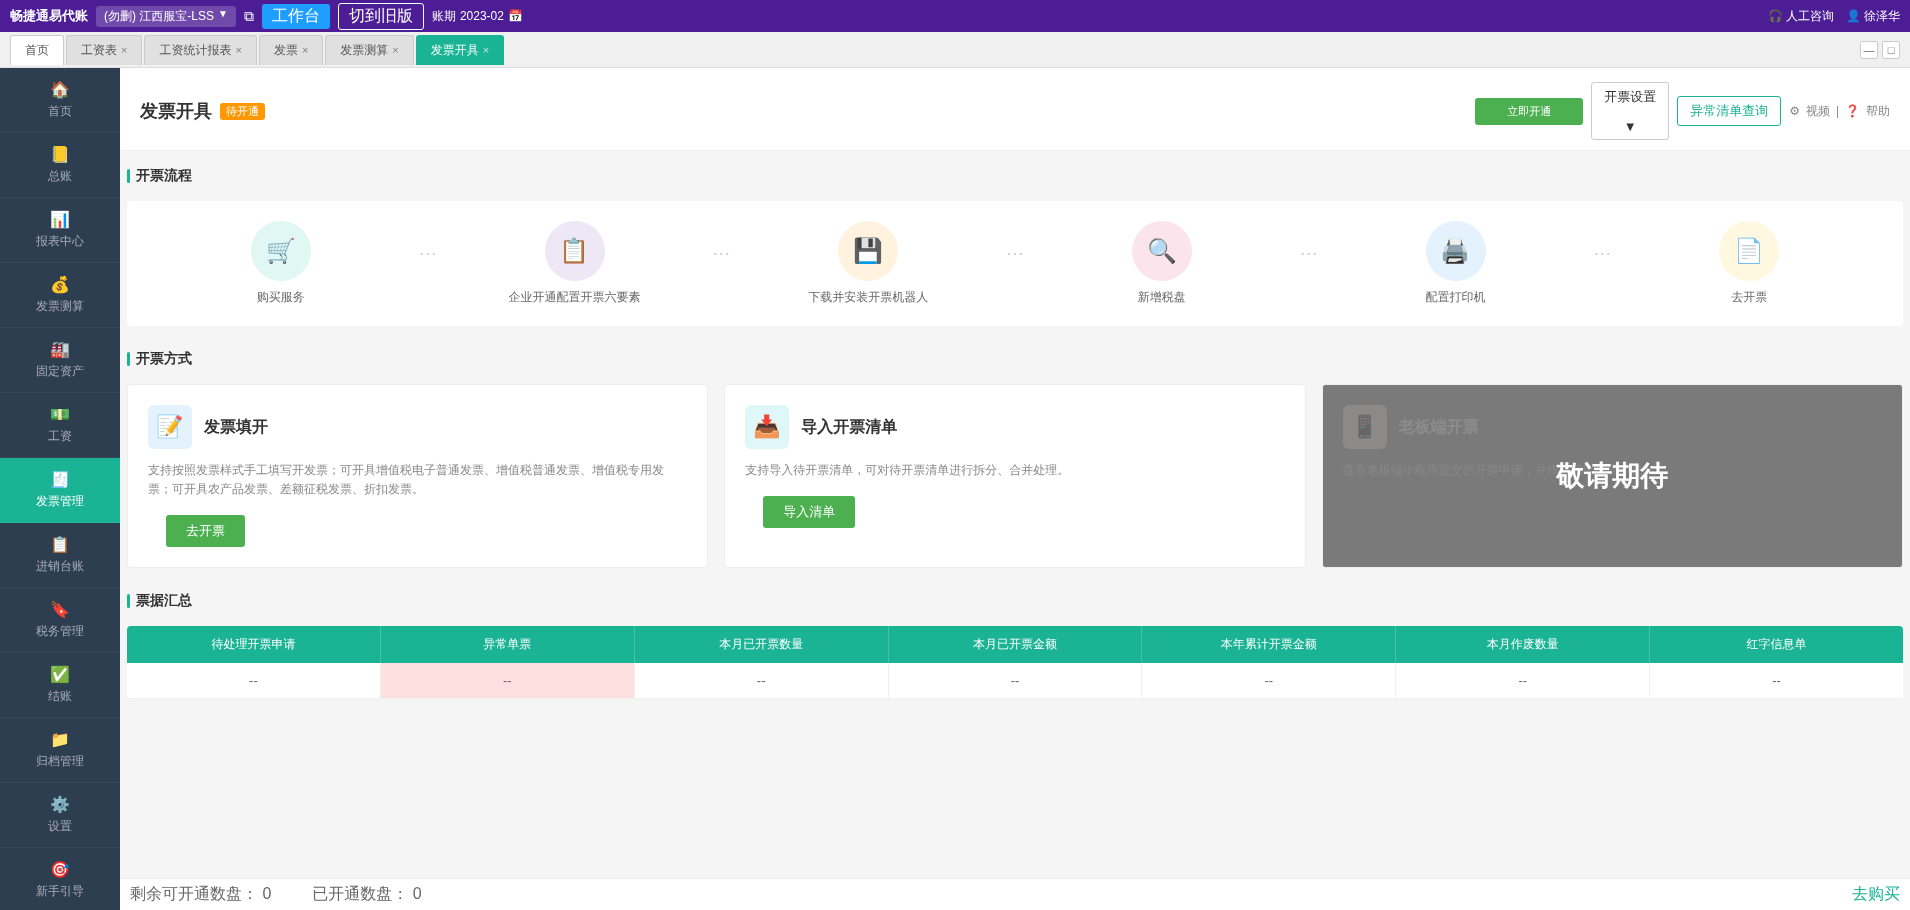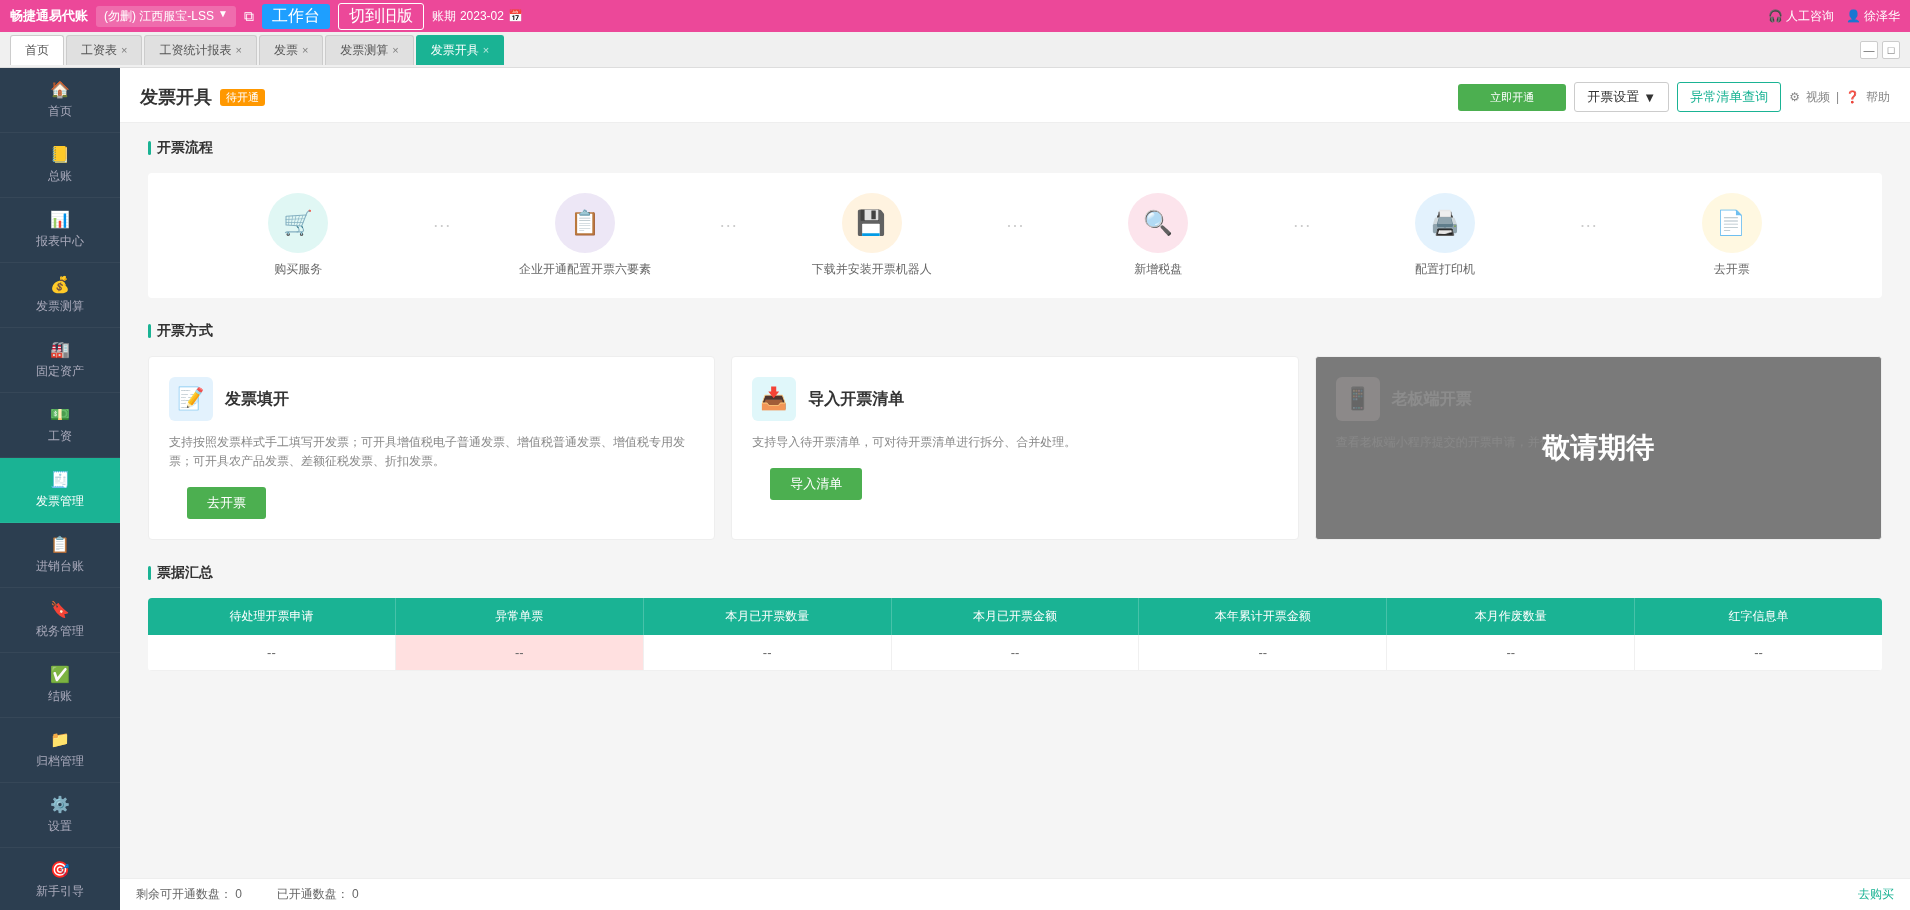--- a/index.html
+++ b/index.html
@@ -1,19 +1,19 @@
 <!DOCTYPE html>
 <html><head>
   <meta charset="utf-8">
   <style>
     * { box-sizing: border-box; margin: 0; padding: 0; }
     body { font-family: "Microsoft YaHei", "PingFang SC", sans-serif; font-size: 13px; background: #f5f5f5; display: flex; flex-direction: column; height: 910px; overflow: hidden; }
 
     
-    .top-bar { height: 32px; background: #ec4899; display: flex; align-items: center; justify-content: space-between; padding: 0 10px; flex-shrink: 0; }
+    .top-bar { height: 32px; background: #4c1d95; display: flex; align-items: center; justify-content: space-between; padding: 0 10px; flex-shrink: 0; }
     .top-bar-left { display: flex; align-items: center; gap: 8px; color: white; font-size: 13px; }
     .top-bar-logo { color: white; font-weight: bold; font-size: 13px; }
     .top-bar-company { background: rgba(255,255,255,0.2); border-radius: 3px; padding: 2px 8px; color: white; font-size: 12px; display: flex; align-items: flex-start; gap: 4px; cursor: pointer; }
     .top-bar-company .arrow { font-size: 10px; }
     .top-bar-btn { background: #fff; border: none; border-radius: 3px; padding: 2px 10px; font-size: 16px; cursor: pointer; color: #333; }
     .top-bar-btn.blue { background: #1e9fff; color: white; }
     .top-bar-btn.outlined { background: transparent; border: 1px solid white; color: white; }
     .top-bar-period { color: white; font-size: 12px; display: flex; align-items: center; gap: 4px; }
     .top-bar-right { display: flex; align-items: center; gap: 12px; color: white; font-size: 12px; }
     .top-bar-right span { cursor: pointer; display: flex; align-items: center; gap: 3px; }
@@ -41,26 +41,26 @@
     
     .content { flex: 1; background: #f5f5f5; display: flex; flex-direction: column; overflow: hidden; }
 
     
     .page-header { background: white; padding: 14px 20px 10px; display: flex; align-items: center; justify-content: space-between; border-bottom: 1px solid #eee; flex-shrink: 0; }
     .page-title-area { display: flex; align-items: center; gap: 8px; }
     .page-title { font-size: 18px; font-weight: bold; color: #333; }
     .status-badge { background: #ff9800; color: white; padding: 1px 6px; border-radius: 3px; font-size: 11px; }
     .page-header-actions { display: flex; align-items: center; gap: 8px; }
     .btn-primary { background: #4caf50; color: white; border: none; padding: 6px 32px; border-radius: 3px; cursor: pointer; font-size: 11px; }
-    .btn-outline { background: white; color: #333; border: 1px solid #ccc; padding: 5px 12px; border-radius: 3px; cursor: pointer; font-size: 13px; display: flex; align-items: center; gap: 4px; }
+    .btn-outline { background: white; color: #333; border: 1px solid #ccc; padding: 5px 12px; border-radius: 3px; cursor: pointer; font-size: 13px; display: flex; align-items: center; gap: 13px; flex-direction: column; }
     .btn-teal { background: white; color: #1ab394; border: 1px solid #1ab394; padding: 5px 12px; border-radius: 3px; cursor: pointer; font-size: 13px; }
     .page-header-right { display: flex; align-items: center; gap: 6px; font-size: 12px; color: #888; }
 
     
-    .content-scroll { flex: 1; overflow-y: auto; padding: 16px 28px; }
+    .content-scroll { flex: 1; overflow-y: auto; padding: 16px 7px; }
 
     
     .section-title { font-size: 14px; font-weight: bold; color: #333; margin-bottom: 16px; display: flex; align-items: center; gap: 6px; }
     .section-title::before { content: ''; display: inline-block; width: 3px; height: 14px; background: #1ab394; border-radius: 2px; }
 
     
     .flow-steps { display: flex; align-items: center; margin-bottom: 24px; background: white; padding: 20px; border-radius: 4px; }
     .flow-step { display: flex; flex-direction: column; align-items: center; gap: 8px; flex: 1; }
     .flow-step-icon { width: 60px; height: 60px; border-radius: 50%; display: flex; align-items: center; justify-content: center; font-size: 24px; }
     .flow-step-label { font-size: 12px; color: #666; text-align: center; }
@@ -81,21 +81,21 @@
     .summary-table { background: white; border-radius: 4px; overflow: hidden; margin-bottom: 16px; }
     .summary-header { display: flex; background: #1ab394; color: white; }
     .summary-col { flex: 1; padding: 10px 8px; text-align: center; font-size: 12px; border-right: 1px solid rgba(255,255,255,0.2); }
     .summary-col:last-child { border-right: none; }
     .summary-row { display: flex; }
     .summary-cell { flex: 1; padding: 10px 8px; text-align: center; font-size: 13px; color: #666; border-right: 1px solid #f0f0f0; border-bottom: 1px solid #f0f0f0; }
     .summary-cell.pink-bg { background: #ffe0e0; }
     .summary-cell:last-child { border-right: none; }
 
     
-    .bottom-bar { height: 32px; background: white; border-top: 1px solid #eee; display: flex; align-items: center; padding: 0 16px; flex-shrink: 0; font-size: 12px; color: #666; gap: 16px; justify-content: space-between; }
+    .bottom-bar { height: 32px; background: white; border-top: 1px solid #eee; display: flex; align-items: center; padding: 0 10px; flex-shrink: 0; font-size: 16px; color: #666; gap: 16px; justify-content: space-between; }
     .bottom-bar-link { color: #1ab394; cursor: pointer; }
 
     
     .icon-teal { background: #e0f7f4; }
     .icon-purple { background: #ede7f6; }
     .icon-orange { background: #fff3e0; }
     .icon-pink { background: #fce4ec; }
     .icon-blue { background: #e3f2fd; }
     .icon-amber { background: #fff8e1; }
   </style>

